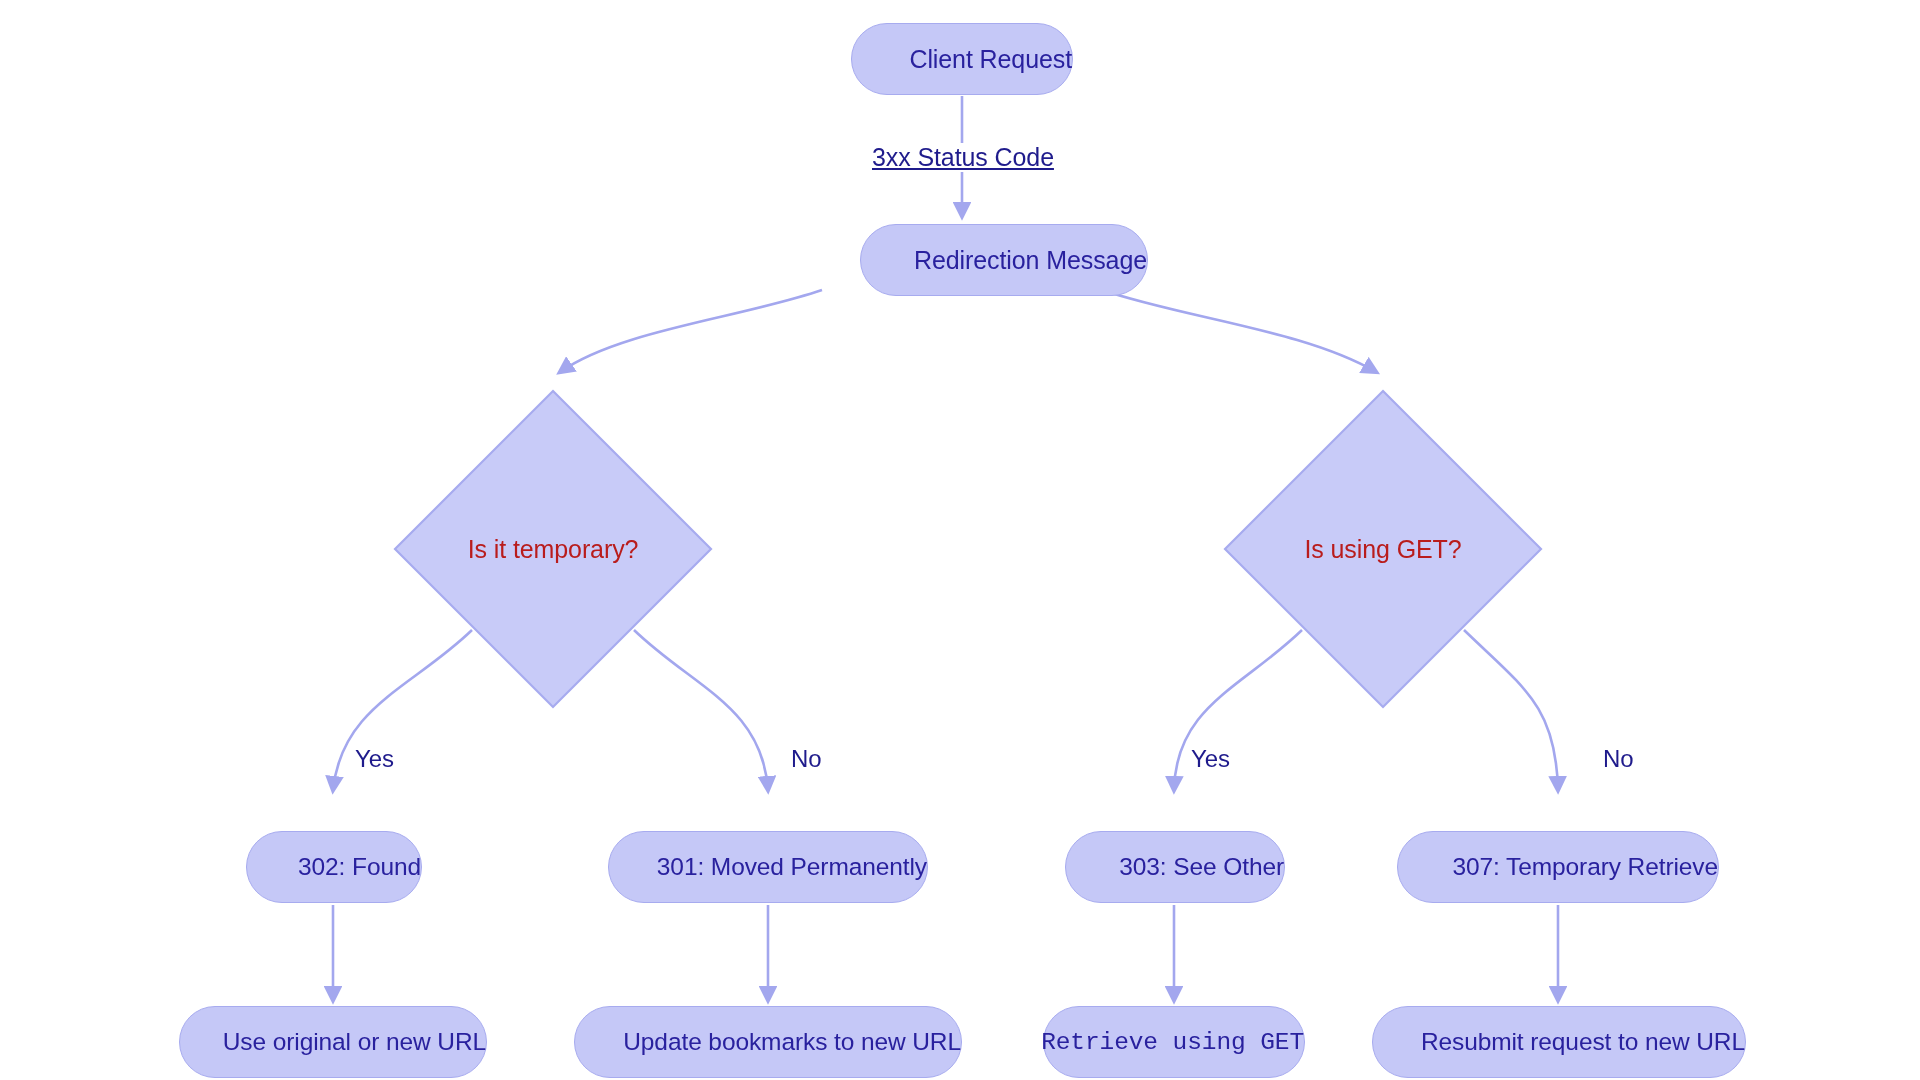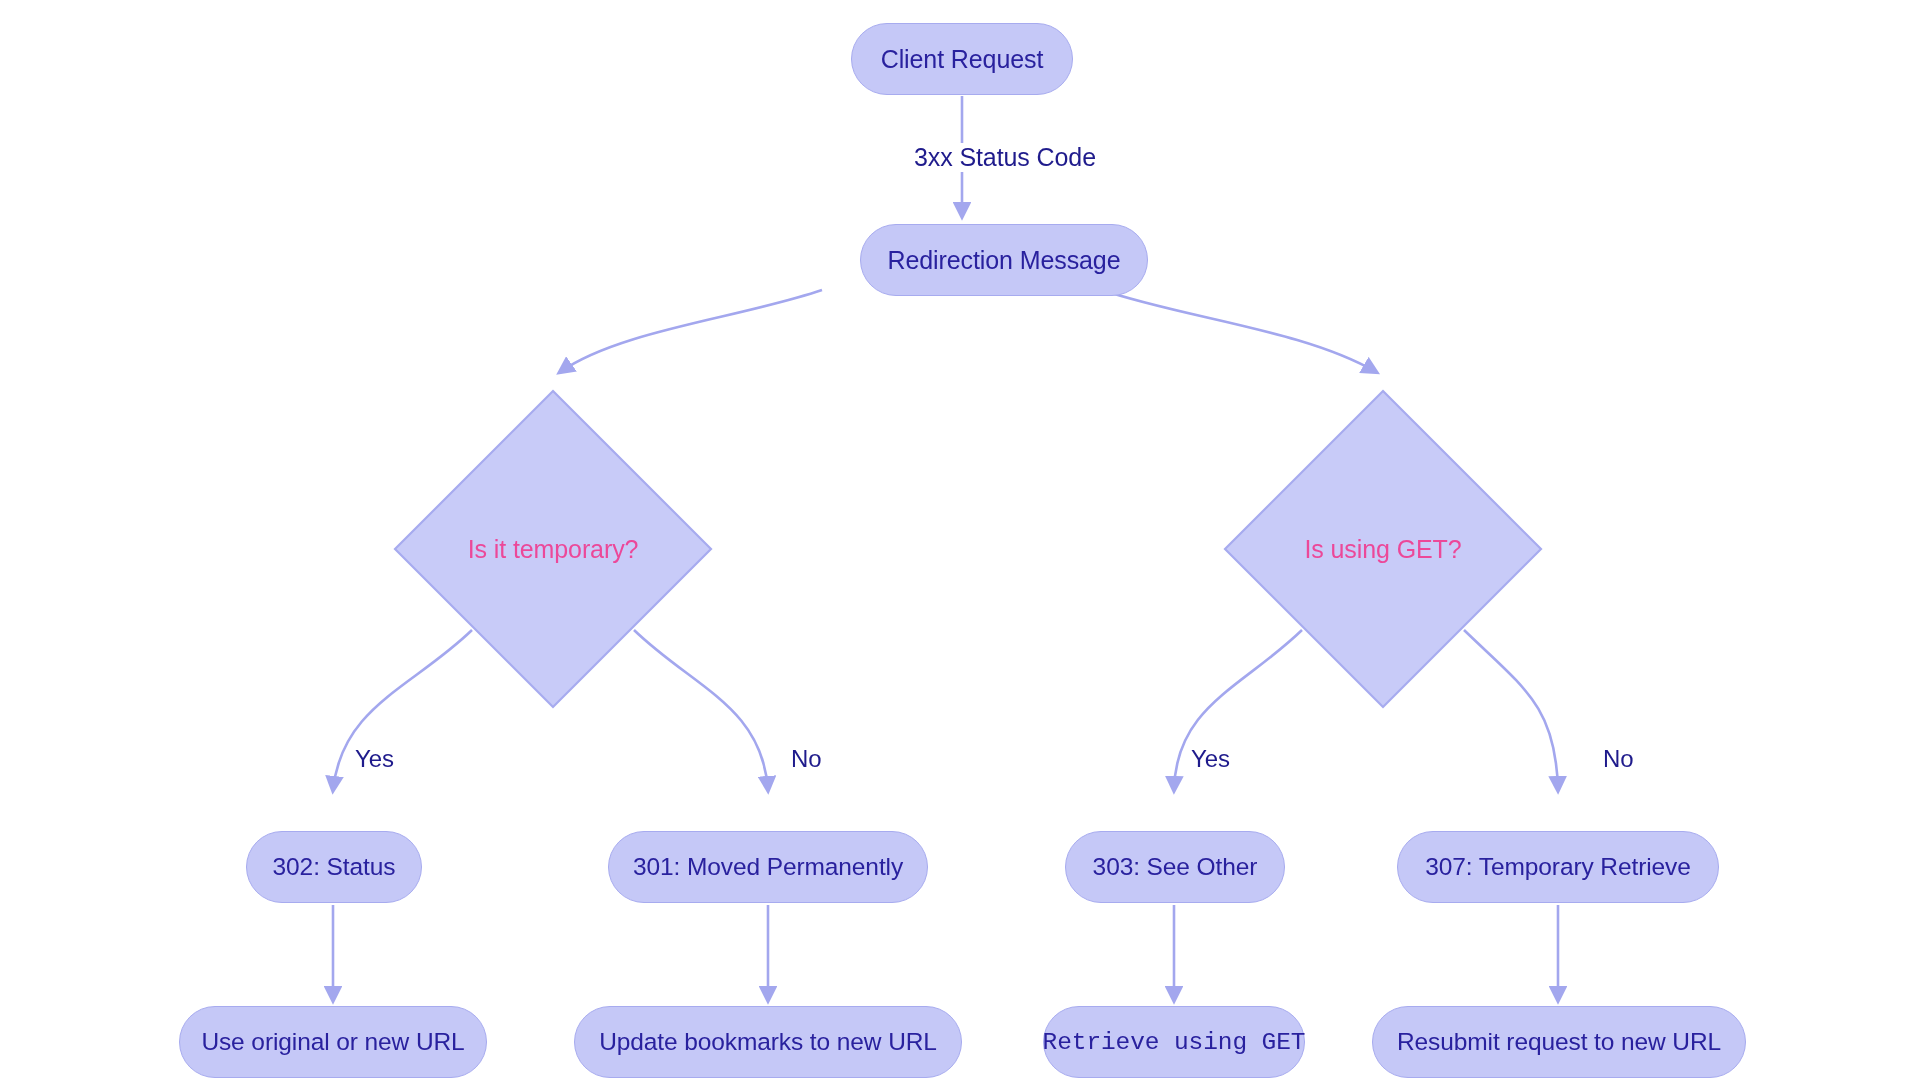--- a/index.html
+++ b/index.html
@@ -29,21 +29,21 @@
     height: 1080px;
     pointer-events: none;
   }
 
   
   .node {
     position: absolute;
     box-sizing: border-box;
     display: flex;
     align-items: center;
-    justify-content: center;
+    justify-content: flex-end;
     background: #c5c8f7;
     border: 1.6px solid #a7abef;
     color: #29219e;
     white-space: nowrap;
     letter-spacing: -0.1px;
   }
   .node.pill {
     border-radius: 999px;
     height: 72px;
     font-size: 25px;
@@ -62,21 +62,21 @@
     height: 100%;
   }
   .diamond-label {
     position: absolute;
     left: 0; top: 0;
     width: 100%;
     height: 100%;
     display: flex;
     align-items: center;
     justify-content: center;
-    color: #ec4899;
+    color: #b91c1c;
     font-size: 25px;
     white-space: nowrap;
     letter-spacing: -0.1px;
   }
 
   
   .edge-label {
     position: absolute;
     color: #1f1b8c;
     font-size: 25px;
@@ -117,21 +117,21 @@
 
       <path d="M 1464 630 C 1524 688, 1556 706, 1558 790"></path>
 
       <path d="M 333 905 L 333 1000"></path>
       <path d="M 768 905 L 768 1000"></path>
       <path d="M 1174 905 L 1174 1000"></path>
       <path d="M 1558 905 L 1558 1000"></path>
     </g>
   </svg>
 
-  <div class="edge-label" style="left:911px; top:143px;">3xx Status Code</div>
+  <div class="edge-label" style="left:869px; top:143px;text-decoration:underline;">3xx Status Code</div>
 
   <div class="edge-label small" style="left:312px; top:745px;">Yes</div>
 
   <div class="edge-label small" style="left:748px; top:745px;">No</div>
 
   <div class="edge-label small" style="left:1148px; top:745px;">Yes</div>
 
   <div class="edge-label small" style="left:1560px; top:745px;">No</div>
 
   <div class="node pill" style="left:851px; top:23px; width:222px;">
@@ -150,21 +150,21 @@
   </div>
 
   <div class="diamond-wrap" style="left:1223px; top:389px;">
     <svg class="diamond-shape" viewBox="0 0 320 320">
       <polygon points="160,2 318,160 160,318 2,160" fill="#c8cbf8" stroke="#a7abef" stroke-width="2.2"></polygon>
     </svg>
     <div class="diamond-label">Is using GET?</div>
   </div>
 
   <div class="node pill small" style="left:246px; top:831px; width:176px;">
-    <span>302: Status</span>
+    <span>302: Found</span>
   </div>
 
   <div class="node pill small" style="left:608px; top:831px; width:320px;">
     <span>301: Moved Permanently</span>
   </div>
 
   <div class="node pill small" style="left:1065px; top:831px; width:220px;">
     <span>303: See Other</span>
   </div>
 

